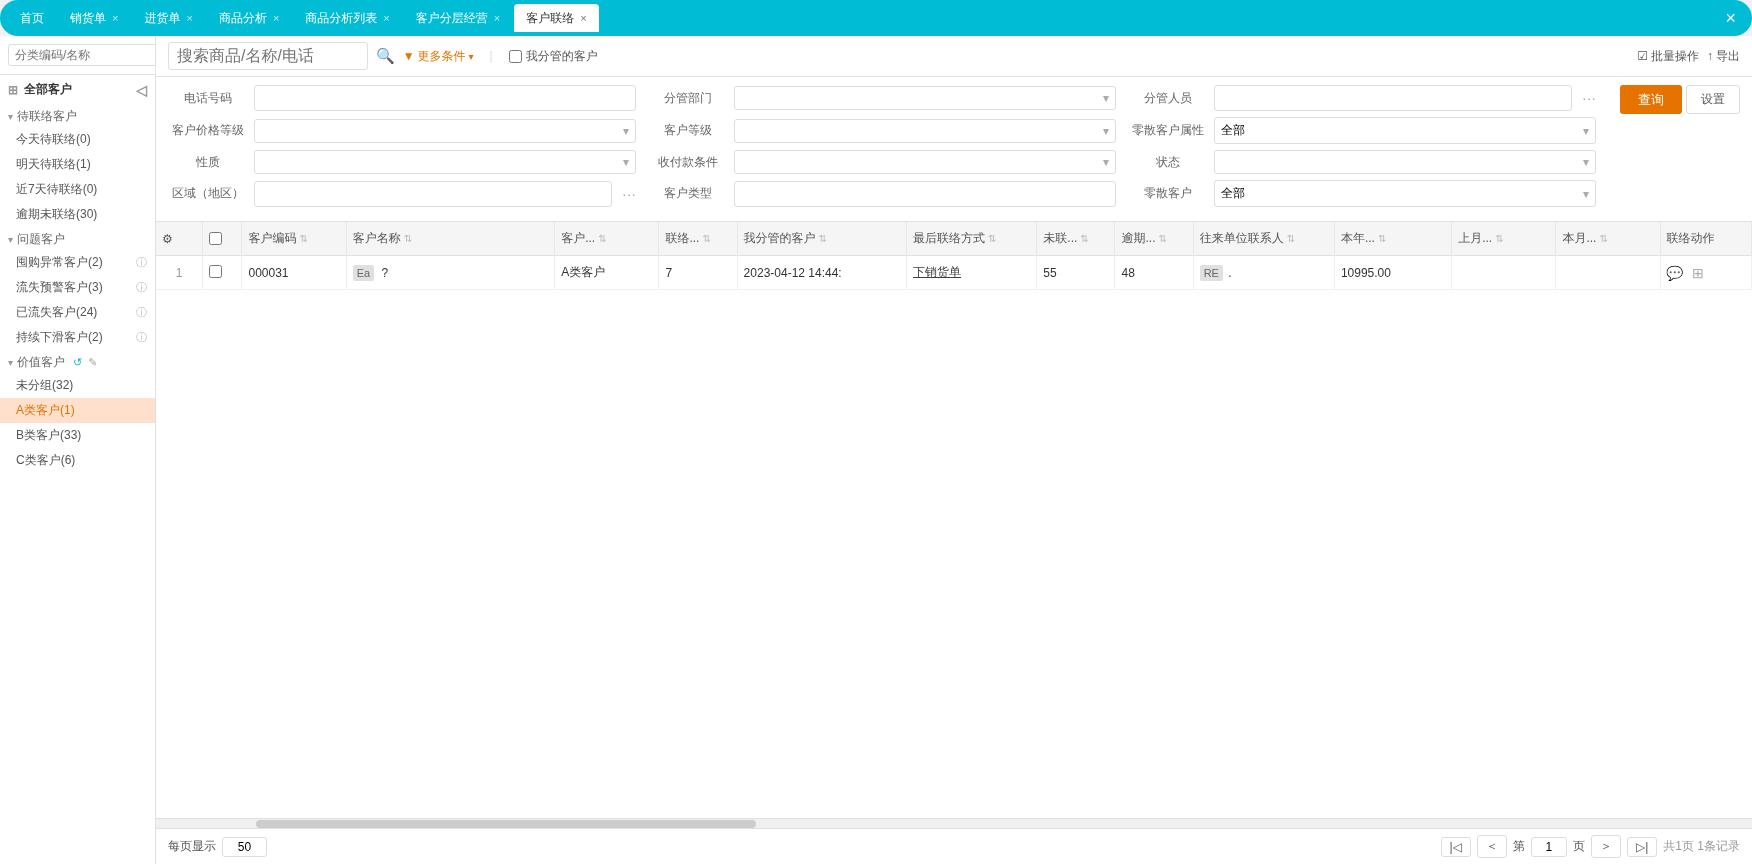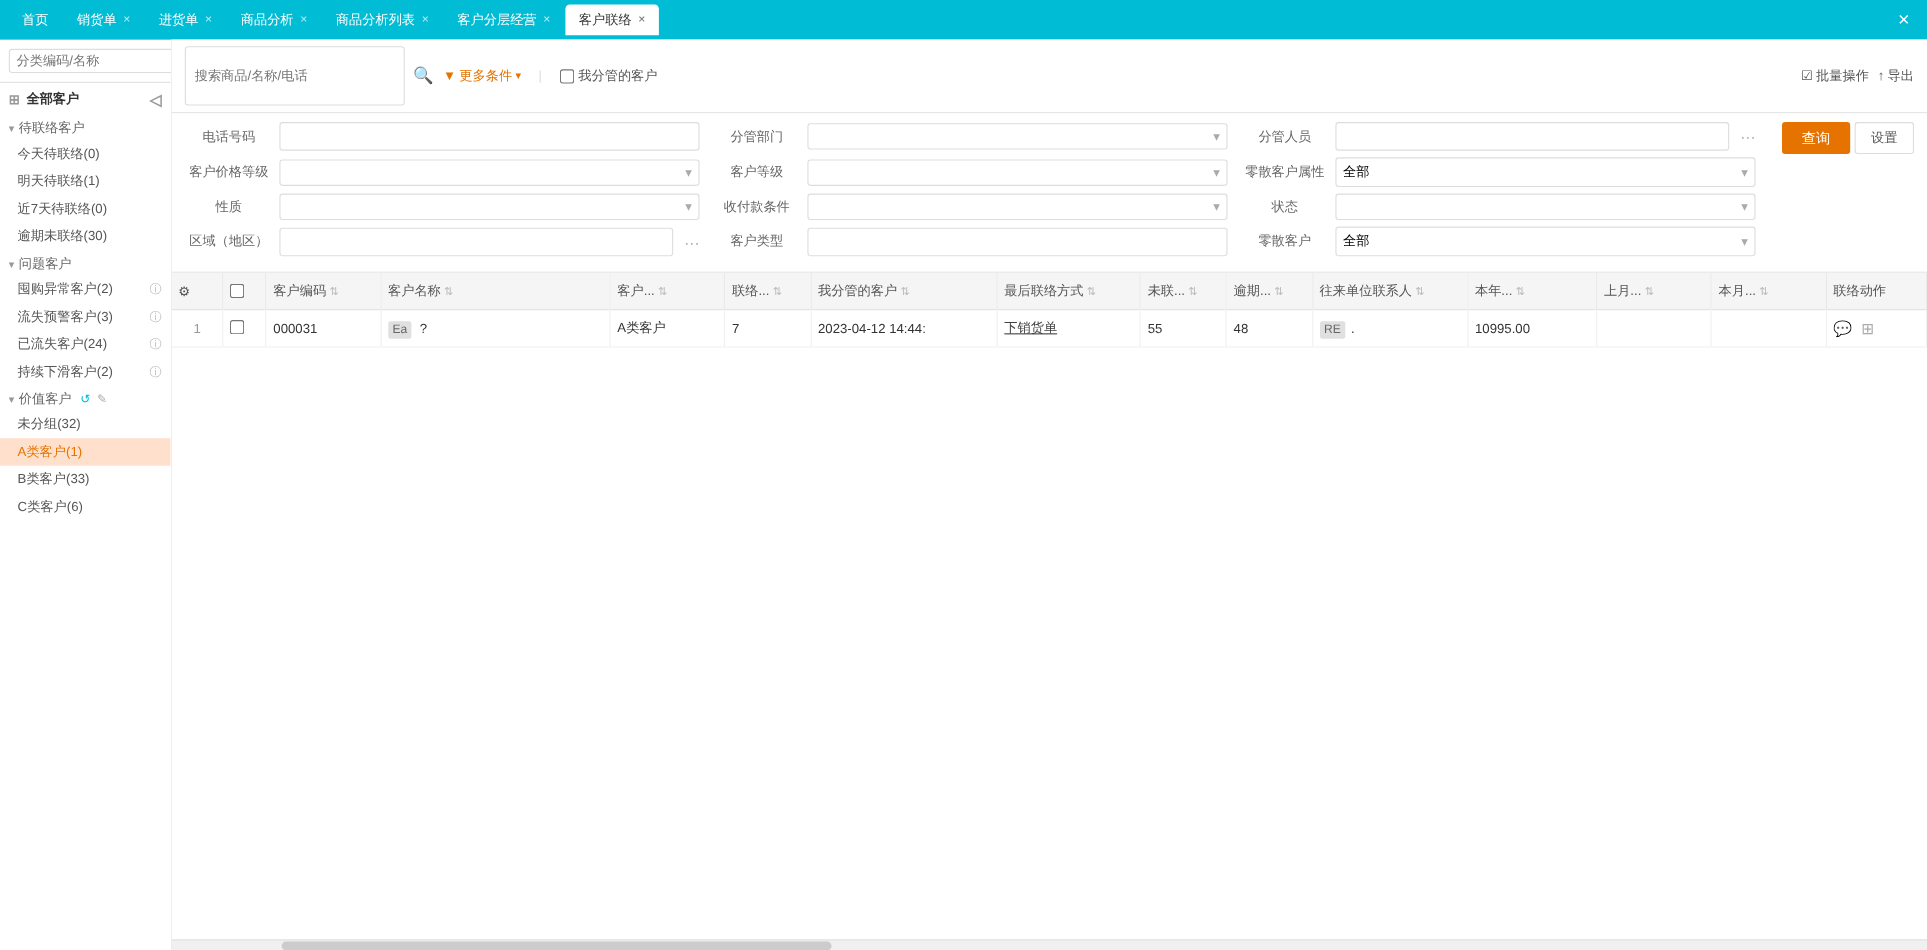--- a/index.html
+++ b/index.html
@@ -6,20 +6,21 @@
     body { background: #f0f2f5; overflow: hidden; width: 1752px; height: 864px; }
     
     
     .top-nav {
       background: #00bcd4;
       height: 36px;
       display: flex;
       align-items: center;
       padding: 0 8px;
       gap: 2px;
+      border-radius: 18px;
     }
     .nav-tab {
       height: 28px;
       padding: 0 12px;
       border-radius: 4px 4px 0 0;
       display: flex;
       align-items: center;
       gap: 6px;
       cursor: pointer;
       color: #fff;
@@ -134,22 +135,22 @@
       padding: 6px 12px;
       border-bottom: 1px solid #e0e0e0;
       display: flex;
       align-items: center;
       gap: 8px;
     }
     .filter-search-input {
       width: 200px;
       border: 1px solid #ddd;
       border-radius: 3px;
-      padding: 19px 8px;
-      font-size: 12px;
+      padding: 4px 8px;
+      font-size: 16px;
       outline: none;
     }
     .filter-search-btn {
       color: #00bcd4;
       cursor: pointer;
       font-size: 15px;
     }
     .more-conditions {
       color: #e67300;
       cursor: pointer;
@@ -725,15 +726,31 @@
             </td>
           </tr>
         </tbody>
       </table>
     </div>
 
     <div class="scroll-track">
       <div class="scroll-thumb"></div>
     </div>
 
+    <div class="pagination">
+      <div class="page-size-selector">
+        <span>每页显示</span>
+        <input class="page-size-input" type="text" value="50" style="">
+      </div>
+      <div class="page-nav">
+        <button class="page-btn">|◁</button>
+        <button class="page-btn">＜</button>
+        <span>第</span>
+        <input class="page-input" type="text" value="1" style="">
+        <span>页</span>
+        <button class="page-btn">＞</button>
+        <button class="page-btn">▷|</button>
+        <span class="total-records">共1页 1条记录</span>
+      </div>
+    </div>
 
   </div>
 </div>
 
 </body></html>

